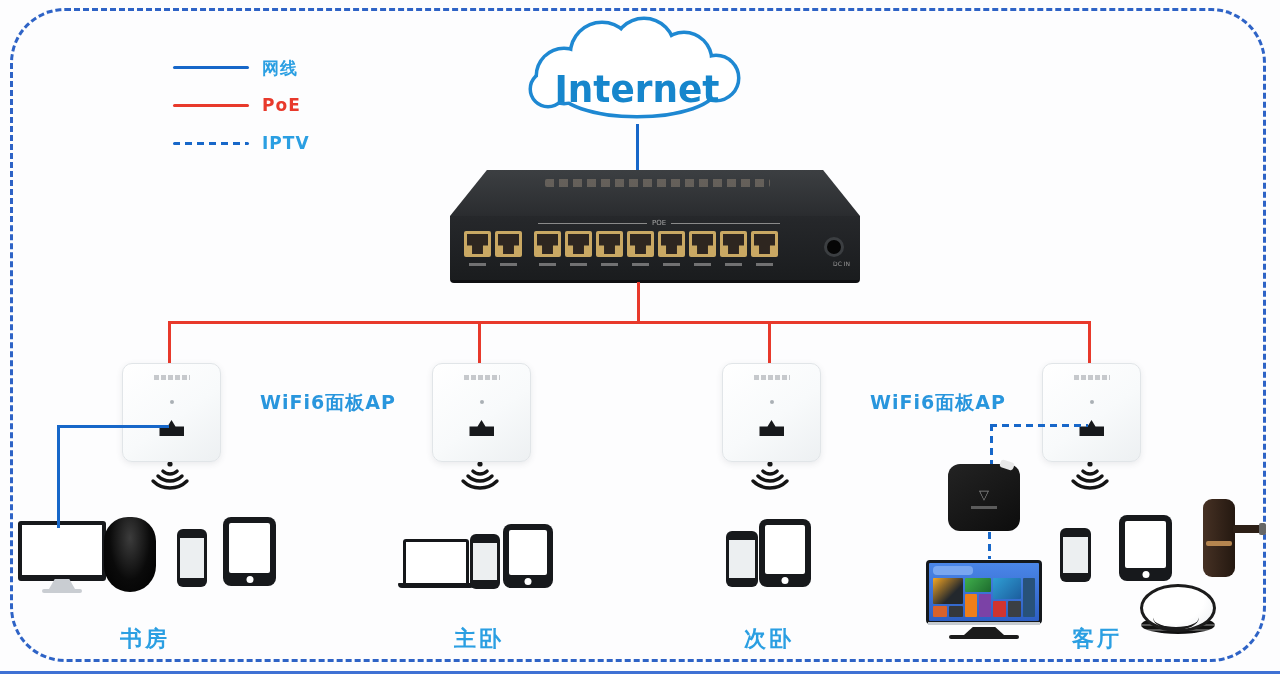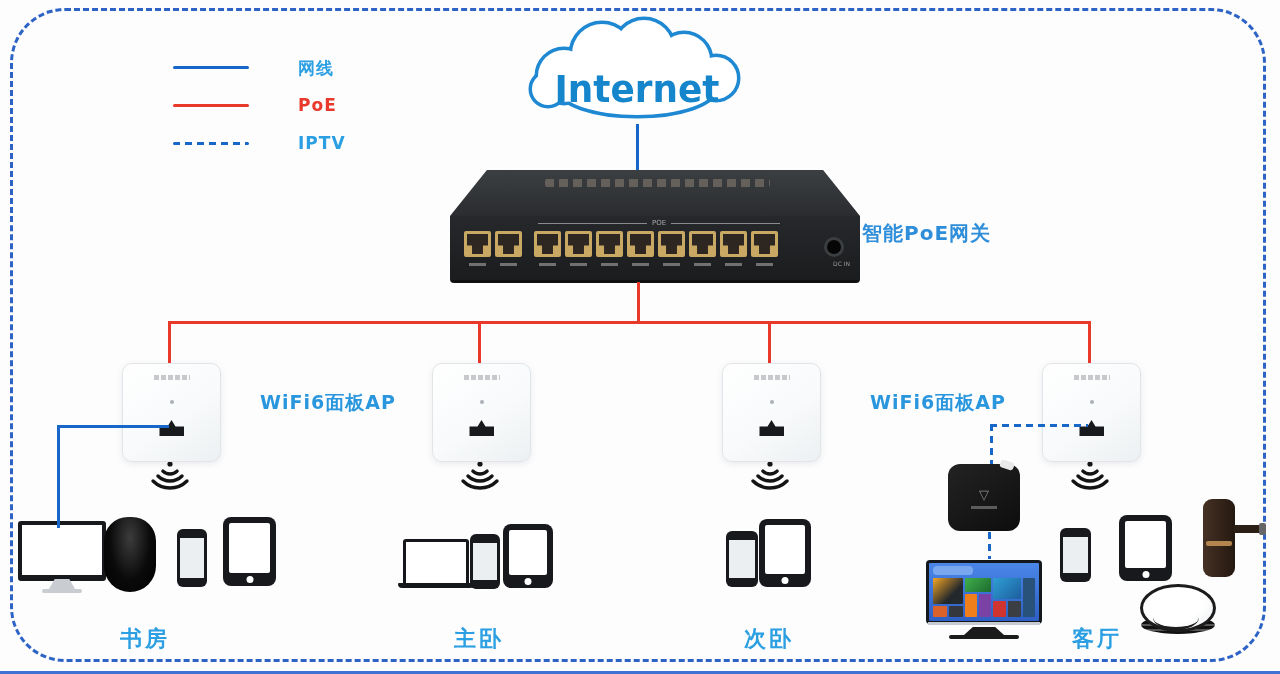--- a/index.html
+++ b/index.html
@@ -7,21 +7,21 @@
          font-family:"DejaVu Sans","Liberation Sans",sans-serif;}
   .abs{position:absolute;}
 
   
   .frame{left:10px;top:8px;right:14px;bottom:12px;border:3px dashed #2e63c6;border-radius:55px;}
   .bottom-strip{left:0;right:0;bottom:0;height:3px;background:#3f71d4;}
 
   
   .legend-line{width:76px;height:3px;border-radius:2px;}
   .legend-dashed{background:repeating-linear-gradient(90deg,#1767c9 0 7px,transparent 7px 12px)!important;}
-  .legend-label{font-size:17px;font-weight:700;color:#2b9fe2;letter-spacing:1px;margin-left:36px;}
+  .legend-label{font-size:17px;font-weight:700;color:#2b9fe2;letter-spacing:1px;}
 
   
   .line-blue{background:#1767c9;}
   .line-red{background:#e8392b;}
   .dash-h{height:3px;background:repeating-linear-gradient(90deg,#1767c9 0 7px,transparent 7px 12px);}
   .dash-v{width:3px;background:repeating-linear-gradient(180deg,#1767c9 0 7px,transparent 7px 12px);}
   .z5{z-index:5;}
 
   
   .gateway{left:450px;top:170px;width:410px;height:113px;}
@@ -158,21 +158,20 @@
             <div class="port-inner"></div>
           </div>
         <div class="port">
             <div class="port-inner"></div>
           </div>
       </div>
       <div class="abs dc"></div>
       <div class="abs dc-label">DC IN</div>
     </div>
   </div>
-  <div class="abs gw-label">智能PoE网关</div>
 
   <div class="abs line-red" style="left:637px;top:282px;width:3px;height:41px;"></div>
   <div class="abs line-red" style="left:168px;top:321px;width:923px;height:3px;"></div>
   <div class="abs line-red" style="left:168px;top:323px;width:3px;height:40px;"></div>
   <div class="abs line-red" style="left:478px;top:323px;width:3px;height:40px;"></div>
   <div class="abs line-red" style="left:768px;top:323px;width:3px;height:40px;"></div>
   <div class="abs line-red" style="left:1088px;top:323px;width:3px;height:40px;"></div>
 
   <div class="abs ap" style="left:122px;top:363px;">
     <div class="abs ap-logo"></div>

